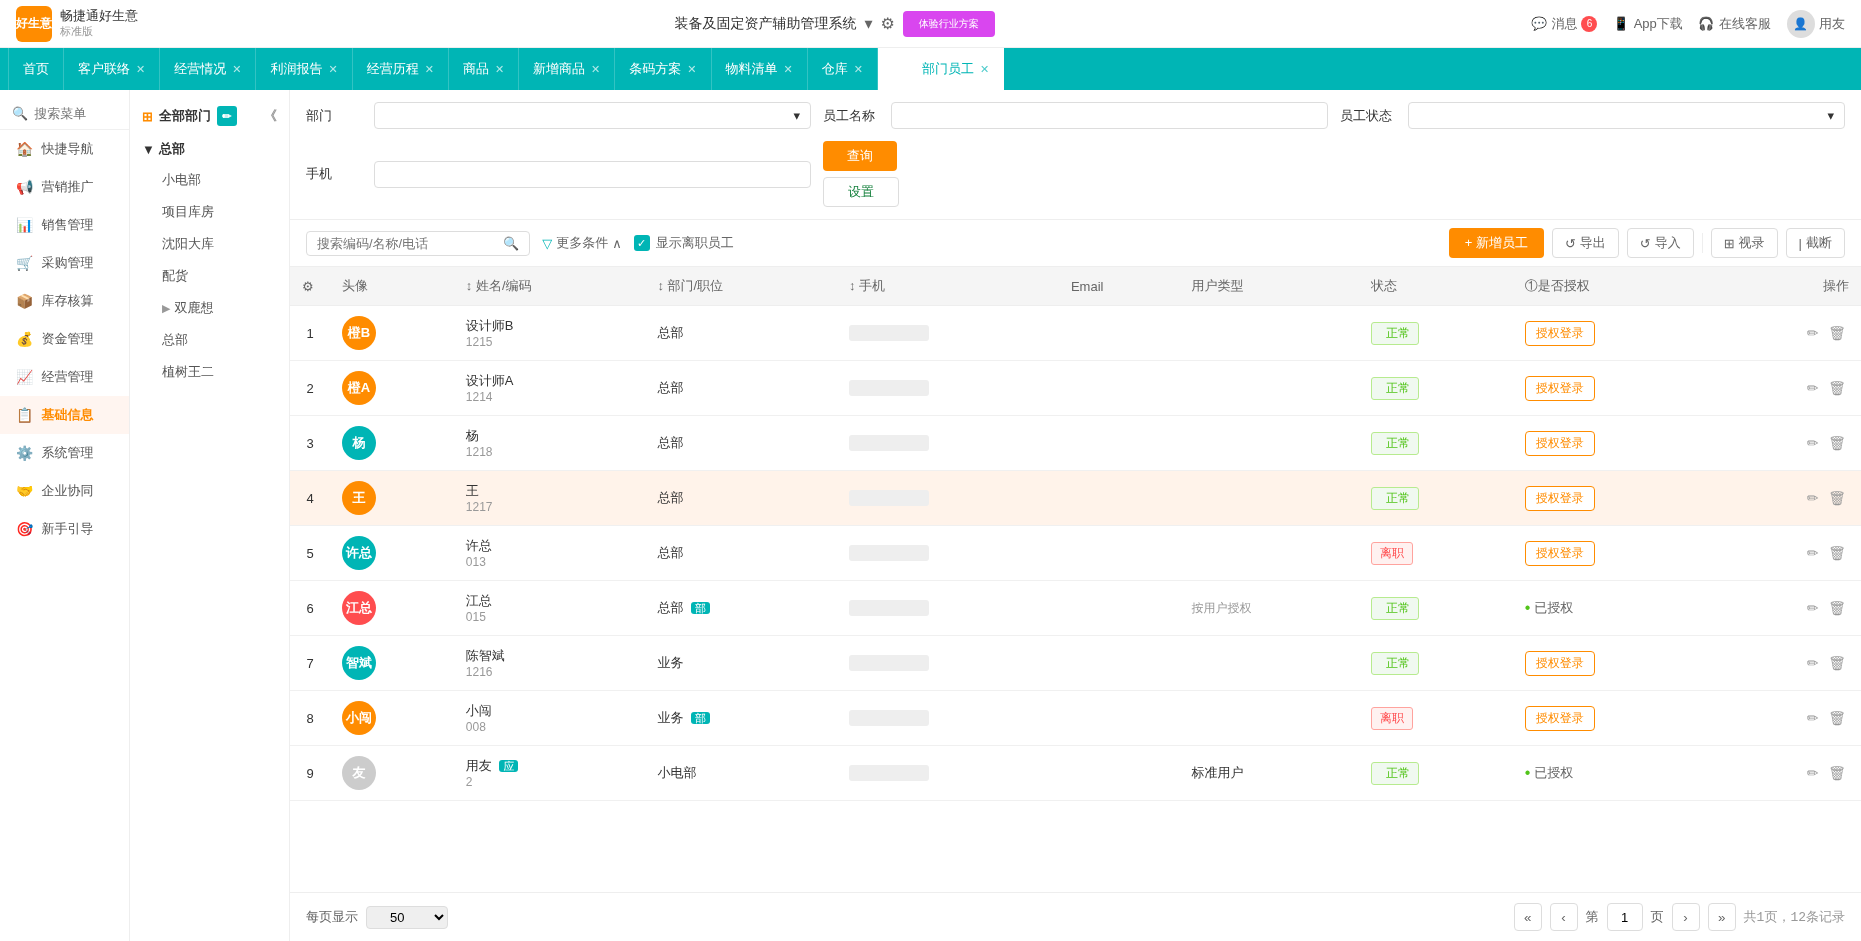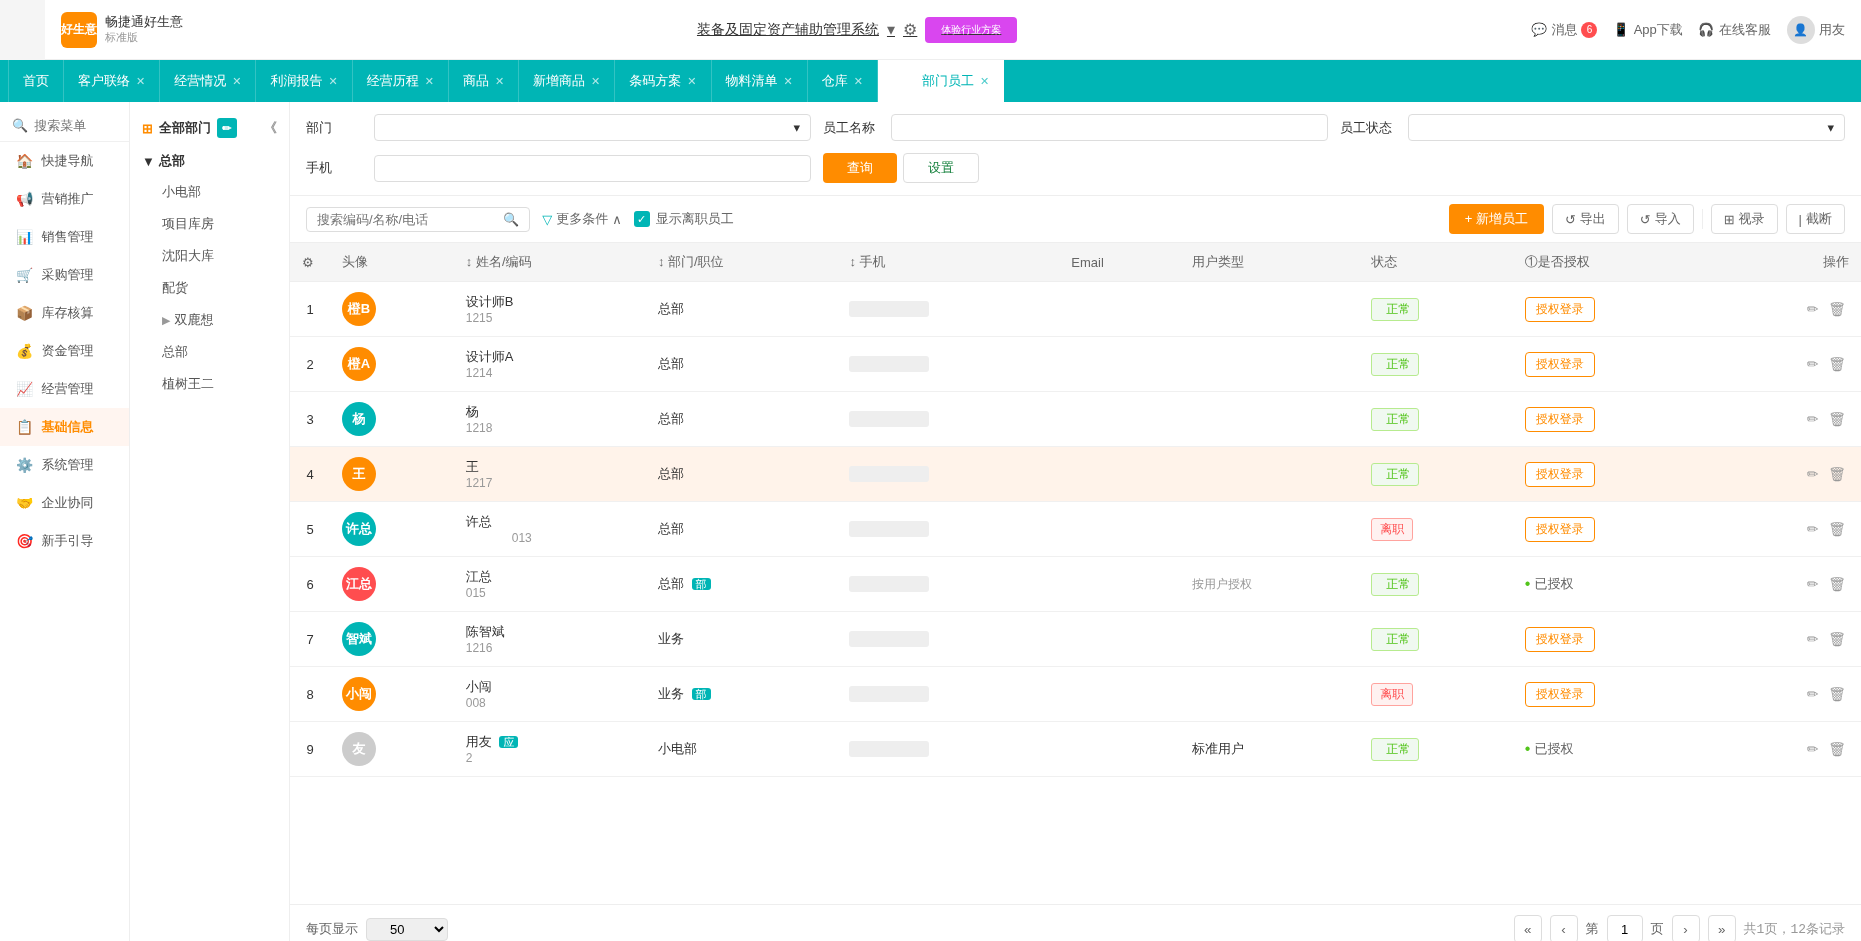--- a/index.html
+++ b/index.html
@@ -1,33 +1,32 @@
 <!DOCTYPE html>
 <html><head>
   <meta charset="utf-8">
   <style>
     * { box-sizing: border-box; margin: 0; padding: 0; }
     body { font-family: 'Microsoft YaHei', Arial, sans-serif; font-size: 13px; background: #f5f5f5; color: #333; }
 
     
     .top-header {
-      height: 60px;
+      height: 48px;
       background: #fff;
       display: flex;
       align-items: center;
       padding: 0 16px;
       border-bottom: 1px solid #eee;
       justify-content: space-between;
-      margin-left: 45px;
     }
     .logo-area { display: flex; align-items: center; gap: 8px; }
     .logo-icon { width: 36px; height: 36px; background: #ff8c00; border-radius: 6px; display: flex; align-items: center; justify-content: center; color: #fff; font-size: 12px; font-weight: bold; }
     .logo-text { font-size: 13px; color: #333; line-height: 1.3; }
     .logo-sub { font-size: 11px; color: #999; }
-    .header-center { display: flex; align-items: center; gap: 8px; text-decoration: underline; }
+    .header-center { display: flex; align-items: center; gap: 8px; }
     .system-name { font-size: 14px; color: #333; }
     .header-right { display: flex; align-items: center; gap: 16px; }
     .header-btn { display: flex; align-items: center; gap: 4px; color: #666; font-size: 13px; cursor: pointer; }
     .badge { background: #ff4d4f; color: #fff; border-radius: 50%; width: 16px; height: 16px; font-size: 10px; display: flex; align-items: center; justify-content: center; }
     .trial-btn { background: #d946ef; color: #fff; border: none; border-radius: 4px; padding: 6px 16px; cursor: pointer; font-size: 10px; }
     .settings-icon { color: #666; cursor: pointer; font-size: 16px; }
 
     
     .nav-tabs {
       background: #00b5b5;
@@ -368,21 +367,21 @@
           <span class="filter-label">员工状态</span>
           <div class="filter-select">
             <span></span>
             <span>▾</span>
           </div>
         </div>
         <div class="filter-row">
           <span class="filter-label">手机</span>
           <input class="filter-input" type="text" style="">
         </div>
-        <div style="display:flex;flex-direction:row;gap:6px;align-items:flex-start;">
+        <div style="display:flex;flex-direction:column;gap:6px;align-items:flex-start;">
           <button class="btn-query">查询</button>
           <button class="btn-set">设置</button>
         </div>
       </div>
 
       <div class="search-bar">
         <div class="search-input-wrap">
           <input type="text" placeholder="搜索编码/名称/电话" style="width: 180px;">
           <span style="color:#999;">🔍</span>
         </div>
@@ -530,21 +529,21 @@
         <span class="op-btn">🗑</span>
       </td>
     </tr>
               <tr>
       <td style="text-align:center;">5</td>
       <td>
         <div class="avatar" style="background:#00b5b5;">许总</div>
       </td>
       <td>
         <div>许总</div>
-        <div style="color:#999;font-size:12px;margin-left:46px;">013</div>
+        <div style="color:#999;font-size:12px;">013</div>
       </td>
       <td>总部</td>
       <td>
         <div style="background:#eee;border-radius:3px;width:80px;height:16px;"></div>
       </td>
       <td></td>
       <td></td>
       <td>
         <span class="status-badge status-resigned">离职</span>
       </td>

